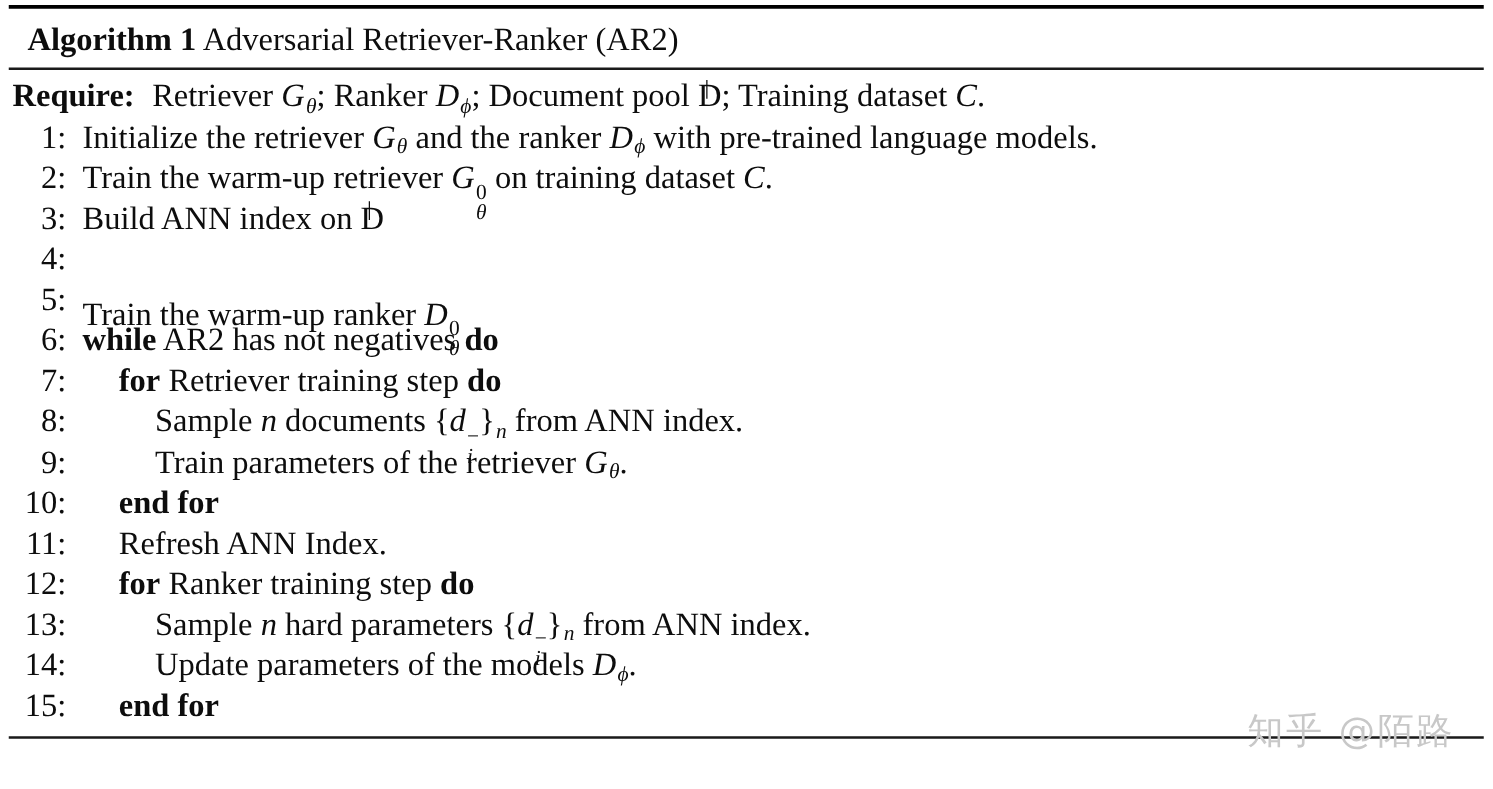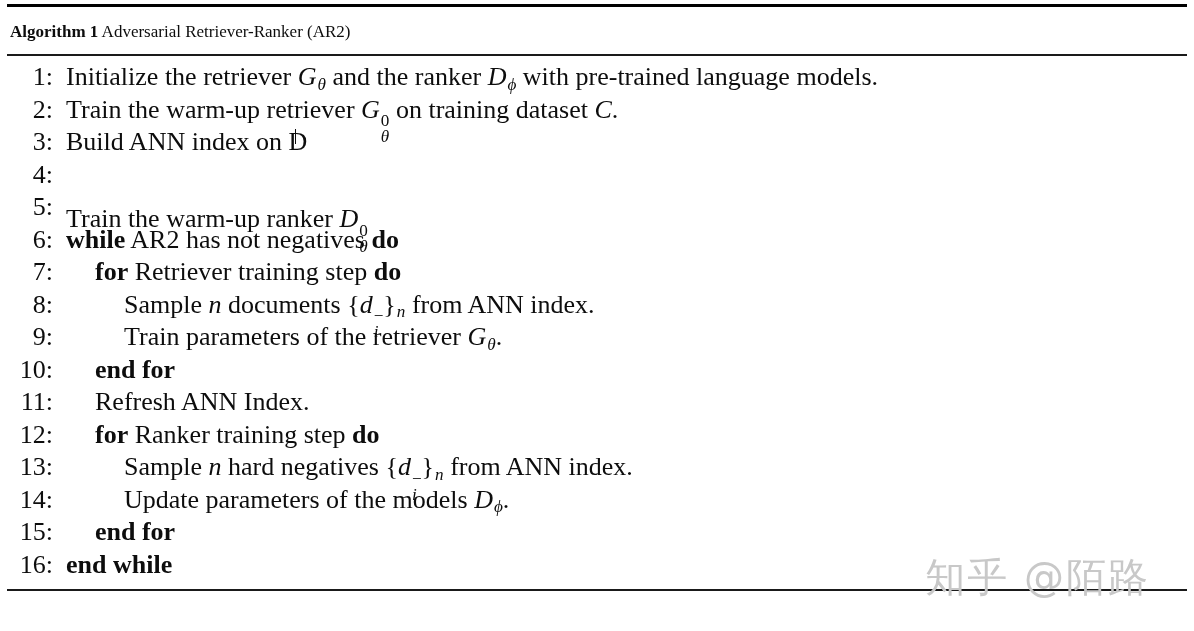--- a/index.html
+++ b/index.html
@@ -7,21 +7,21 @@
     width:1194px;height:631px;background:#ffffff;overflow:hidden;
     font-family:"Liberation Serif","DejaVu Serif",serif;
     color:#0d0d0d;position:relative;
   }
   .algo-box{margin:4px 7px 0 7px;}
   .rule{background:#000;}
   .rule-top{height:3px;}
   .rule-mid{height:2px;background:#1a1a1a;}
   .rule-bottom{height:2px;background:#1a1a1a;}
   .algo-header{
-    font-size:17px;line-height:34px;padding:8px 0 5px 3px;white-space:nowrap;
+    font-size:26px;line-height:34px;padding:8px 0 5px 3px;white-space:nowrap;margin-left:12px;
   }
   .b{font-weight:700;}
   .algo-body{padding:5px 0 8px 0;font-size:26px;}
   .algo-row{display:flex;height:32.5px;line-height:32.5px;white-space:nowrap;}
   .require-row{padding-left:3px;}
   .require-label{font-weight:700;margin-right:14px;}
   .line-num{flex:none;width:46px;text-align:right;}
   .line-content{flex:none;}
   .i{font-style:italic;}
   
@@ -33,35 +33,39 @@
   
   .stack{
     display:inline-flex;flex-direction:column;align-items:flex-start;
     vertical-align:-0.52em;font-size:0.66em;line-height:0.92em;
     font-style:normal;font-weight:400;margin-left:1px;
   }
   .stack .sp{font-style:normal;}
   .stack .sb{font-style:italic;}
   .sub1{font-size:0.66em;font-style:italic;vertical-align:-0.28em;font-weight:400;margin-left:1px;}
   .watermark{
-    position:absolute;right:44px;bottom:26px;
-    font-size:40px;letter-spacing:2px;
+    position:absolute;right:30px;bottom:26px;
+    font-size:29px;letter-spacing:2px;
     font-family:"DejaVu Sans","Liberation Sans",sans-serif;
   }
 </style>
 </head>
 <body style="background: rgb(255, 255, 255); color: rgb(13, 13, 13);">
 
 <div class="algo-box">
   <div class="rule rule-top"></div>
   <div class="algo-header">
     <span class="b">Algorithm 1</span><span> Adversarial Retriever-Ranker (AR2)</span>
   </div>
   <div class="rule rule-mid"></div>
   <div class="algo-body">
+    <div class="algo-row require-row">
+      <span class="require-label">Require:</span>
+        <span id="require-content"><span>Retriever </span><span class="i">G<span class="sub1">θ</span></span><span>; Ranker </span><span class="i">D<span class="sub1">ϕ</span></span><span>; Document pool </span><span class="bb">D</span><span>; Training dataset </span><span class="i">C</span><span>.</span></span>
+    </div>
     <div id="lines-container">
         <div class="algo-row">
           <span class="line-num">1:</span>
           <span class="line-content" style="padding-left: 13px;"><span>Initialize the retriever </span><span class="i">G<span class="sub1">θ</span></span><span> and the ranker </span><span class="i">D<span class="sub1">ϕ</span></span><span> with pre-trained language models.</span></span>
         </div>
         <div class="algo-row">
           <span class="line-num">2:</span>
           <span class="line-content" style="padding-left: 13px;"><span>Train the warm-up retriever </span><span class="i">G<span class="stack">
                 <span class="sp">0</span>
                 <span class="sb">θ</span>
@@ -107,35 +111,31 @@
         <div class="algo-row">
           <span class="line-num">11:</span>
           <span class="line-content" style="padding-left: 42px;"><span>Refresh ANN Index.</span></span>
         </div>
         <div class="algo-row">
           <span class="line-num">12:</span>
           <span class="line-content" style="padding-left: 42px;"><span class="b">for</span><span> Ranker training step </span><span class="b">do</span></span>
         </div>
         <div class="algo-row">
           <span class="line-num">13:</span>
-          <span class="line-content" style="padding-left: 71px;"><span>Sample </span><span class="i">n</span><span> hard negatives </span><span>{</span><span class="i">d<span class="stack">
+          <span class="line-content" style="padding-left: 71px;"><span>Sample </span><span class="i">n</span><span> hard parameters </span><span>{</span><span class="i">d<span class="stack">
                 <span class="sp">−</span>
                 <span class="sb">i</span>
               </span></span><span>}<span class="sub1">n</span></span><span> from ANN index.</span></span>
         </div>
         <div class="algo-row">
           <span class="line-num">14:</span>
           <span class="line-content" style="padding-left: 71px;"><span>Update parameters of the models </span><span class="i">D<span class="sub1">ϕ</span></span><span>.</span></span>
         </div>
         <div class="algo-row">
           <span class="line-num">15:</span>
           <span class="line-content" style="padding-left: 42px;"><span class="b">end for</span></span>
         </div>
-        <div class="algo-row">
-          <span class="line-num">16:</span>
-          <span class="line-content" style="padding-left: 13px;"><span class="b">end while</span></span>
-        </div>
       </div>
   </div>
   <div class="rule rule-bottom"></div>
 </div>
 
 <div class="watermark" style="color: rgb(200, 200, 200);">知乎 @陌路</div>
 
 </body></html>

